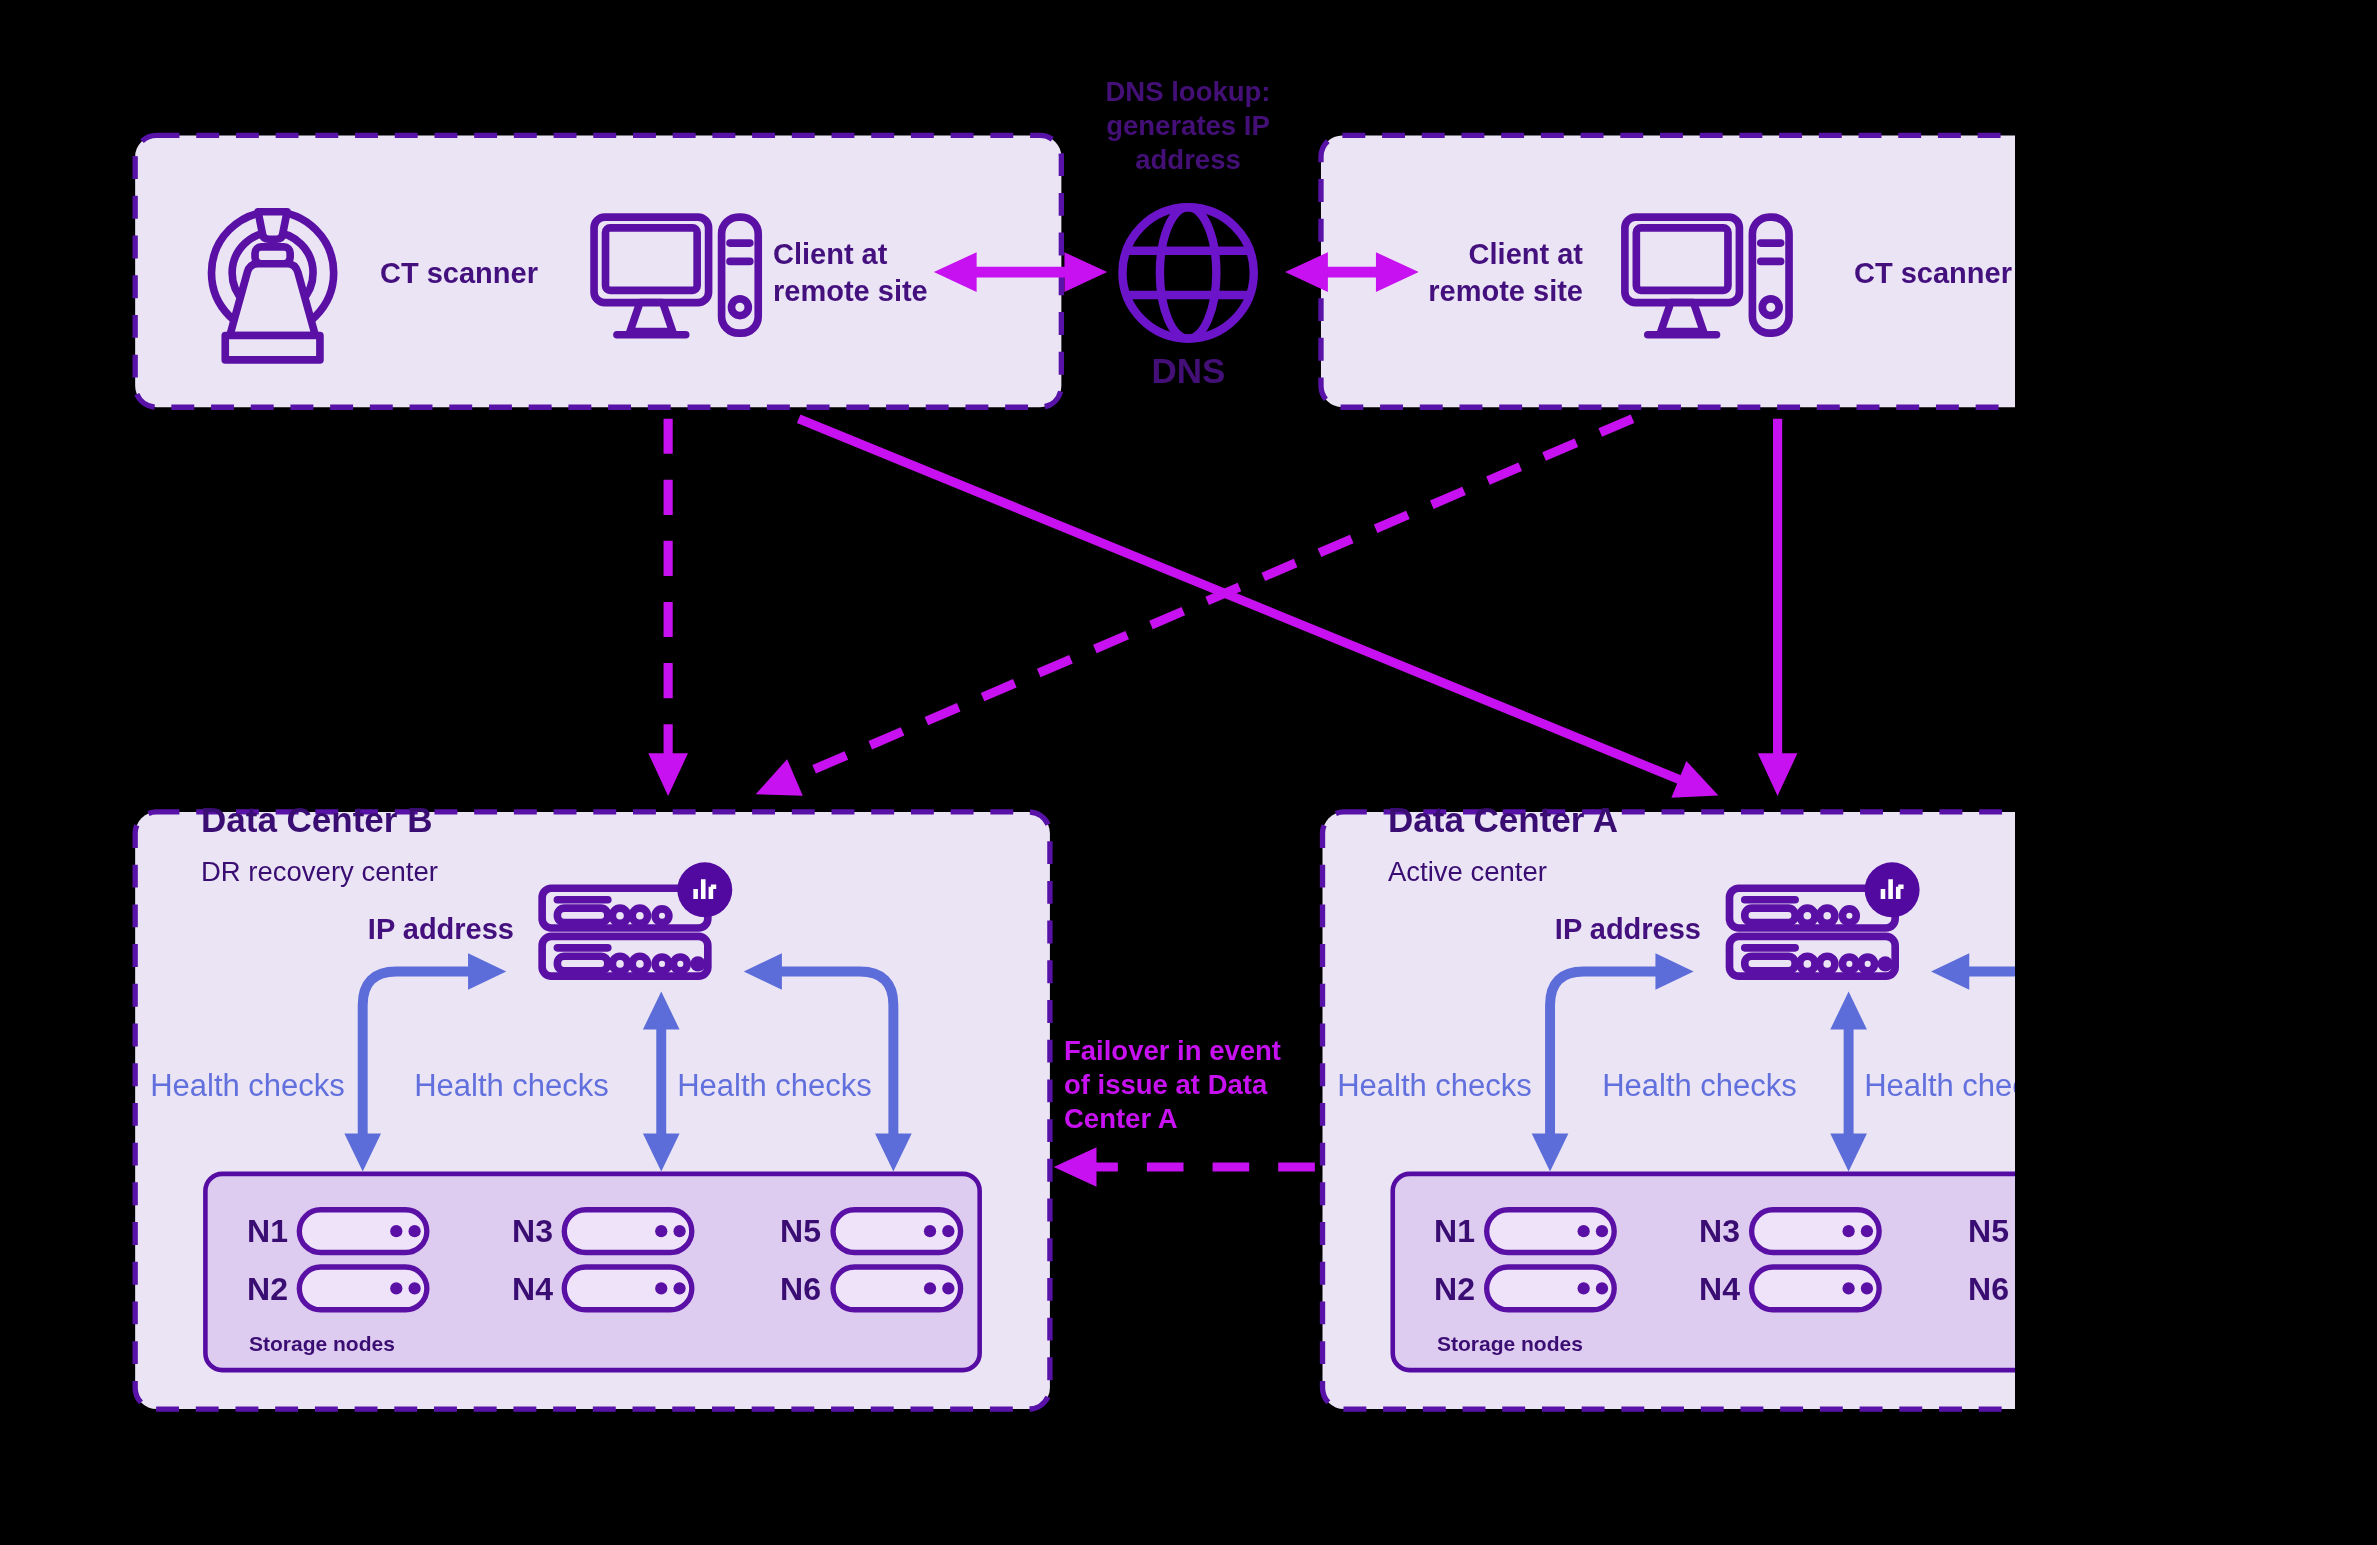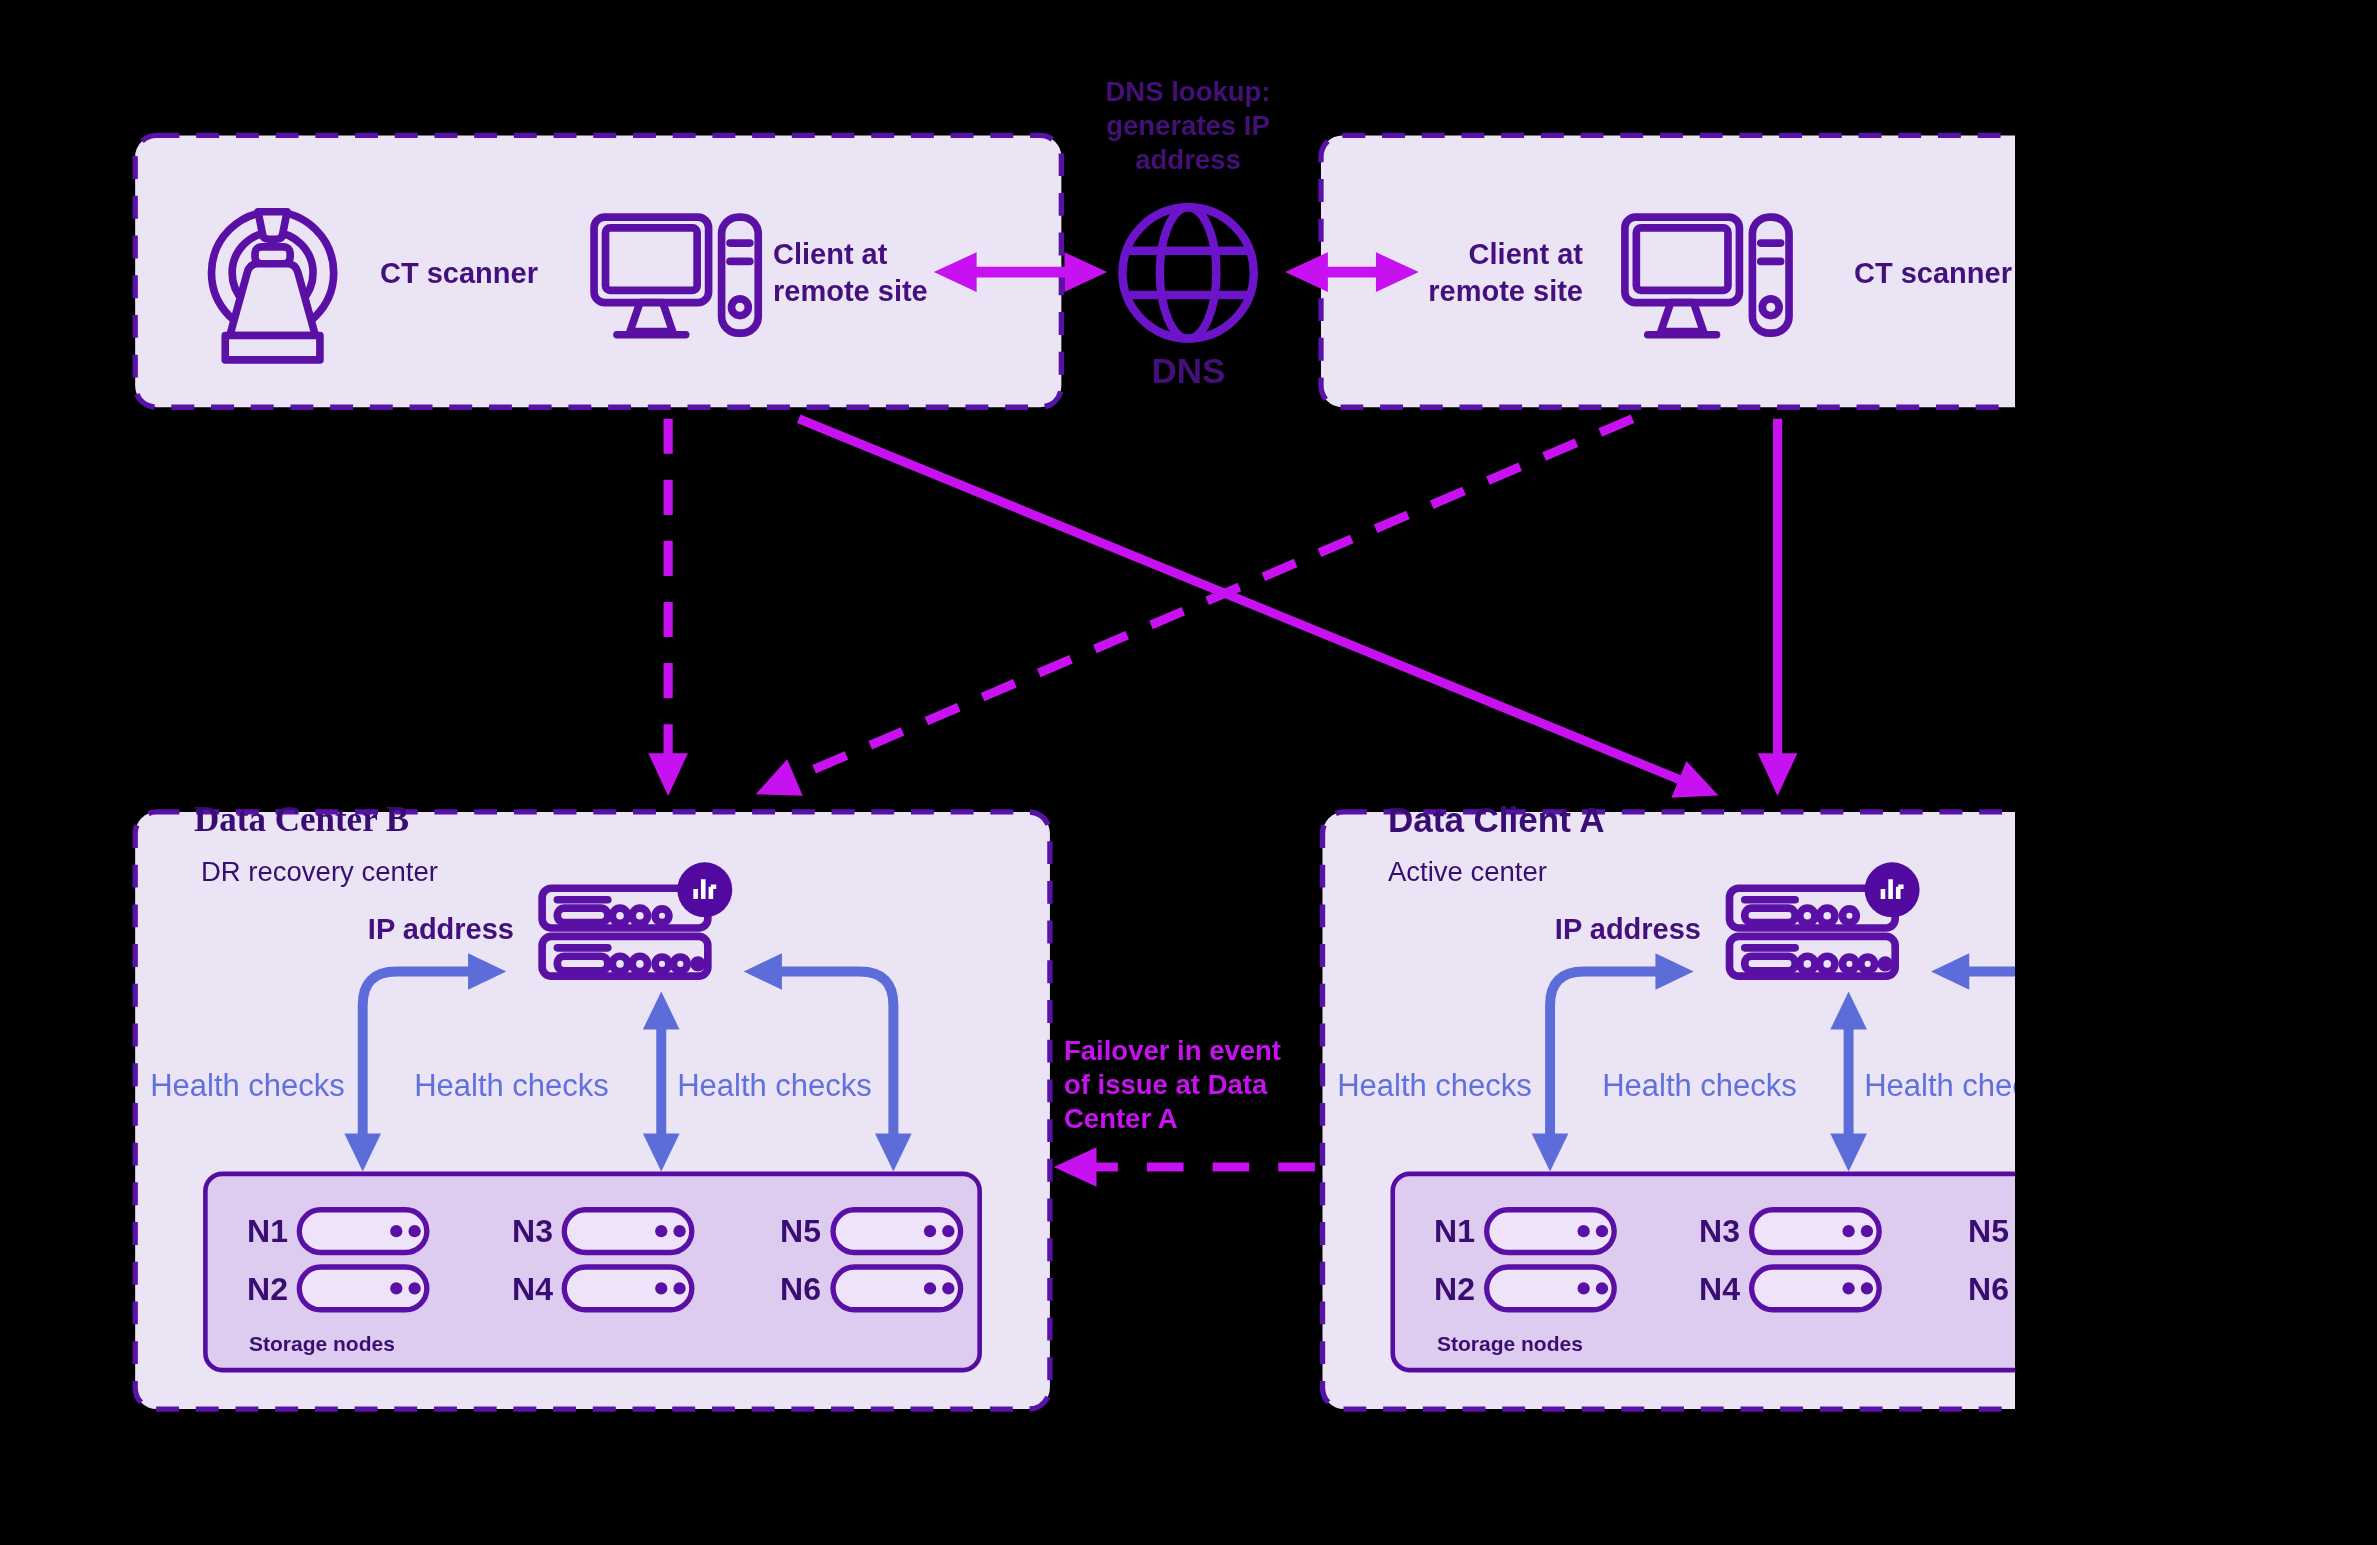--- a/index.html
+++ b/index.html
@@ -148,35 +148,35 @@
 
   <div class="lbl t-dnsnote" style="left:1066px;top:75px;width:244px;">DNS lookup: generates IP address</div>
   <div class="lbl t-dns" style="left:1097px;top:351px;width:183px;">DNS</div>
 
   <div class="lbl t-body" style="left:380px;top:255px;">CT scanner</div>
   <div class="lbl t-body" style="left:773px;top:236px;width:168px;">Client at remote site</div>
 
   <div class="lbl t-body ta-r" style="left:1415px;top:236px;width:168px;">Client at remote site</div>
   <div class="lbl t-body" style="left:1854px;top:255px;">CT scanner</div>
 
-  <div class="lbl t-title" style="left:194px;top:800px;font-family:Liberation Serif, serif;">Data Center B</div>
+  <div class="lbl t-title" style="left:201px;top:800px;">Data Center B</div>
   <div class="lbl t-sub" style="left:201px;top:855px;">DR recovery center</div>
   <div class="lbl t-body ta-r" style="left:331px;top:911px;width:183px;">IP address</div>
   <div class="lbl t-health ta-c" style="left:133px;top:1068px;width:229px;">Health checks</div>
   <div class="lbl t-health ta-c" style="left:397px;top:1068px;width:229px;">Health checks</div>
   <div class="lbl t-health ta-c" style="left:660px;top:1068px;width:229px;">Health checks</div>
   <div class="lbl t-node ta-r" style="left:196px;top:1214px;width:92px;">N1</div>
   <div class="lbl t-node ta-r" style="left:196px;top:1272px;width:92px;">N2</div>
   <div class="lbl t-node ta-r" style="left:461px;top:1214px;width:92px;">N3</div>
   <div class="lbl t-node ta-r" style="left:461px;top:1272px;width:92px;">N4</div>
   <div class="lbl t-node ta-r" style="left:729px;top:1214px;width:92px;">N5</div>
   <div class="lbl t-node ta-r" style="left:729px;top:1272px;width:92px;">N6</div>
   <div class="lbl t-storage" style="left:249px;top:1326px;">Storage nodes</div>
 
-  <div class="lbl t-title" style="left:1388px;top:800px;">Data Client A</div>
+  <div class="lbl t-title" style="left:1388px;top:800px;">Data Center A</div>
   <div class="lbl t-sub" style="left:1388px;top:855px;">Active center</div>
   <div class="lbl t-body ta-r" style="left:1518px;top:911px;width:183px;">IP address</div>
   <div class="lbl t-health ta-c" style="left:1320px;top:1068px;width:229px;">Health checks</div>
   <div class="lbl t-health ta-c" style="left:1585px;top:1068px;width:229px;">Health checks</div>
   <div class="lbl t-health ta-c" style="left:1847px;top:1068px;width:229px;">Health checks</div>
   <div class="lbl t-node ta-r" style="left:1383px;top:1214px;width:92px;">N1</div>
   <div class="lbl t-node ta-r" style="left:1383px;top:1272px;width:92px;">N2</div>
   <div class="lbl t-node ta-r" style="left:1648px;top:1214px;width:92px;">N3</div>
   <div class="lbl t-node ta-r" style="left:1648px;top:1272px;width:92px;">N4</div>
   <div class="lbl t-node ta-r" style="left:1917px;top:1214px;width:92px;">N5</div>

